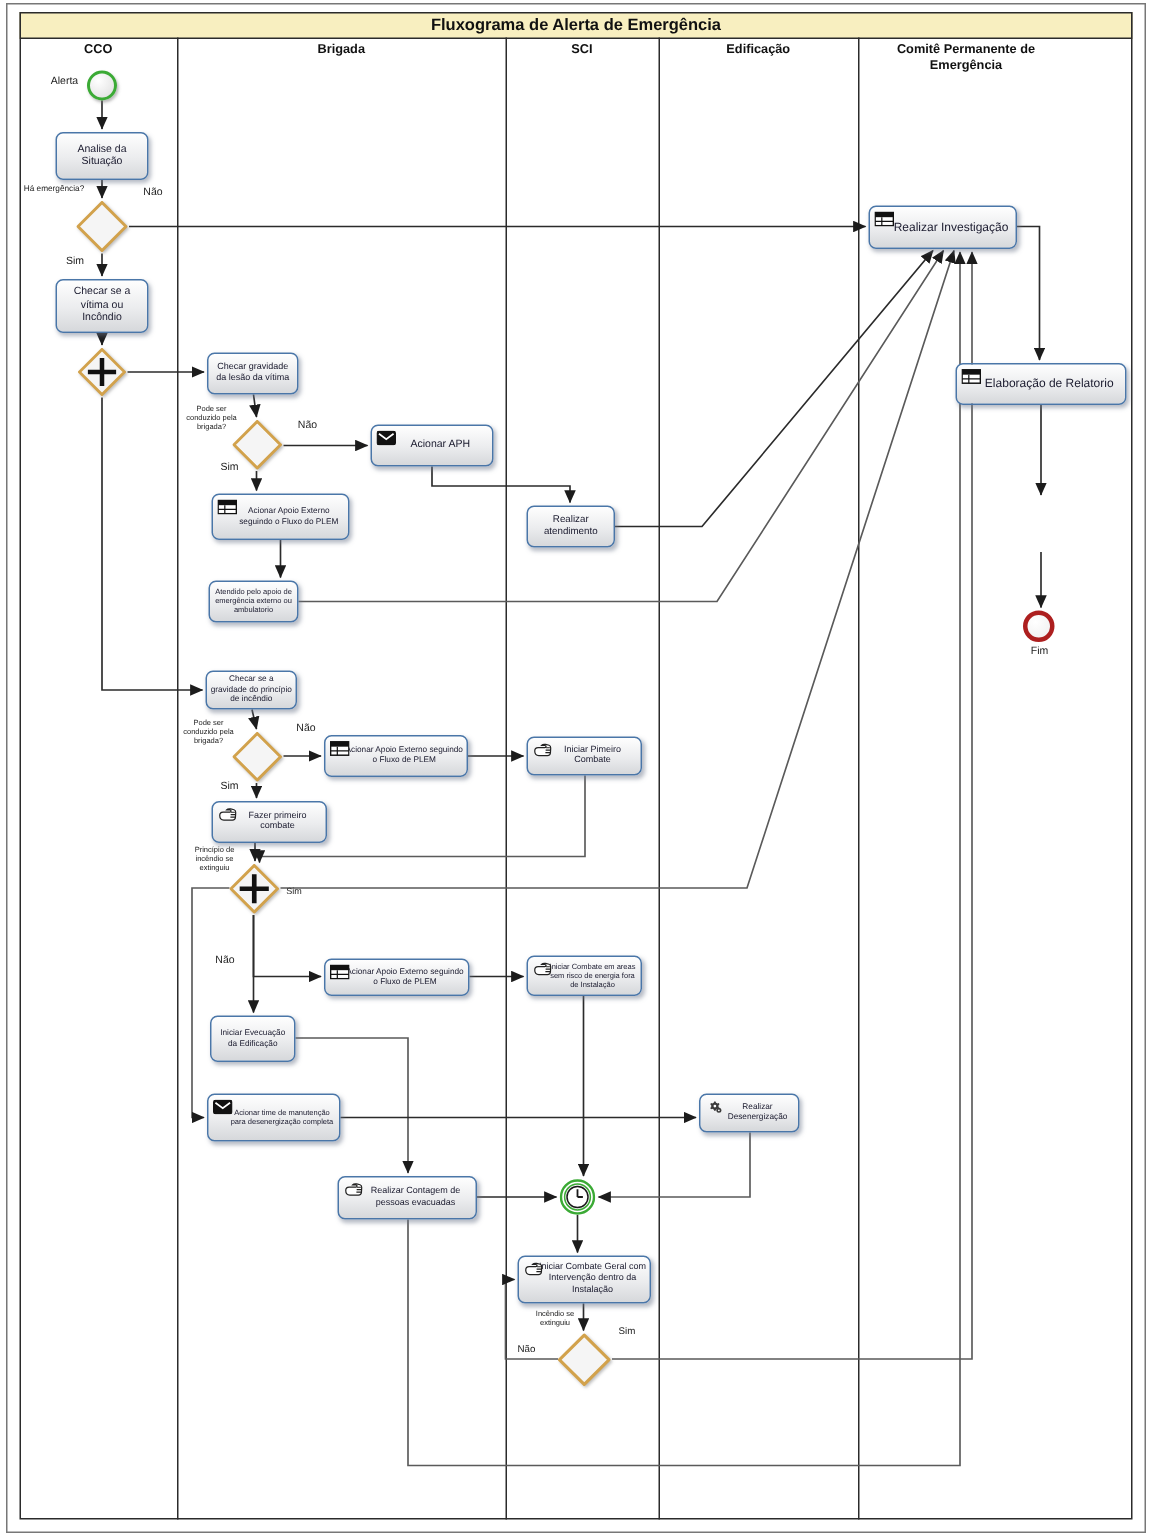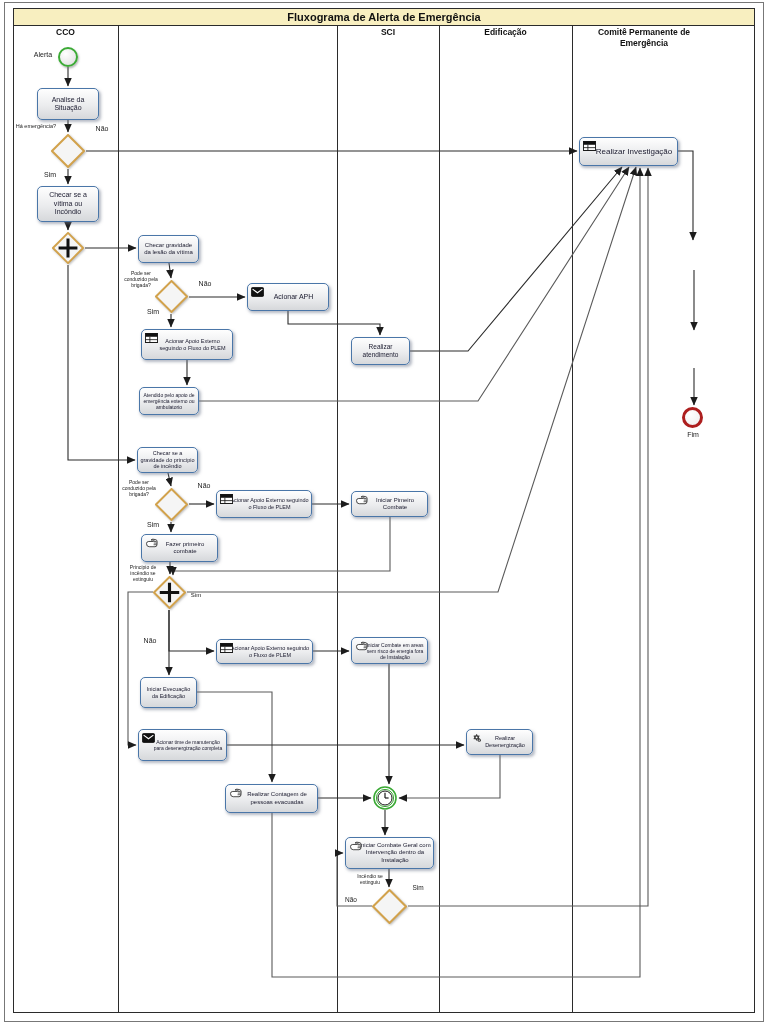--- a/index.html
+++ b/index.html
@@ -36,20 +36,21 @@
   <div id="outer-frame"></div>
   <div id="pool"></div>
   <div id="title-bar">Fluxograma de Alerta de Emergência</div>
 
   <div class="lane-line" style="left:118px"></div>
   <div class="lane-line" style="left:337px"></div>
   <div class="lane-line" style="left:439px"></div>
   <div class="lane-line" style="left:572px"></div>
 
   <div class="lane-head" style="left:13px;width:105px">CCO</div>
+  <div class="lane-head" style="left:118px;width:219px">Brigada</div>
   <div class="lane-head" style="left:337px;width:102px">SCI</div>
   <div class="lane-head" style="left:439px;width:133px">Edificação</div>
   <div class="lane-head" style="left:540px;width:208px;white-space:pre-line">Comitê Permanente de
 Emergência</div>
 
   <svg id="edges">
     <defs>
       <marker id="arr" markerWidth="9" markerHeight="7" refX="7.5" refY="3.5" orient="auto">
         <path d="M0,0 L8,3.5 L0,7 Z" fill="#1c1c1c"></path>
       </marker>
@@ -285,16 +286,27 @@
         <span class="nicon">
           <svg viewBox="0 0 16 12">
             <rect x="0.5" y="0.5" width="15" height="11" fill="#fff" stroke="#111" stroke-width="1.2"></rect>
             <rect x="0.5" y="0.5" width="15" height="4" fill="#111"></rect>
             <line x1="0.5" y1="8" x2="15.5" y2="8" stroke="#111"></line>
             <line x1="6" y1="4.5" x2="6" y2="11.5" stroke="#111"></line>
           </svg>
         </span>
         <span class="nlabel">Realizar Investigação</span>
       </div>
+      <div class="node task task has-icon" style="left: 637px; top: 242px; width: 114px; height: 28px; font-size: 8px;">
+        <span class="nicon">
+          <svg viewBox="0 0 16 12">
+            <rect x="0.5" y="0.5" width="15" height="11" fill="#fff" stroke="#111" stroke-width="1.2"></rect>
+            <rect x="0.5" y="0.5" width="15" height="4" fill="#111"></rect>
+            <line x1="0.5" y1="8" x2="15.5" y2="8" stroke="#111"></line>
+            <line x1="6" y1="4.5" x2="6" y2="11.5" stroke="#111"></line>
+          </svg>
+        </span>
+        <span class="nlabel">Elaboração de Relatorio</span>
+      </div>
       <div class="node end" style="left: 682px; top: 407px; width: 21px; height: 21px;"></div>
       <div class="node note" style="left: 682px; top: 431px; width: 22px; height: 10px; font-size: 7px;">Fim</div>
     </div>
 </div>
 
 </body></html>

